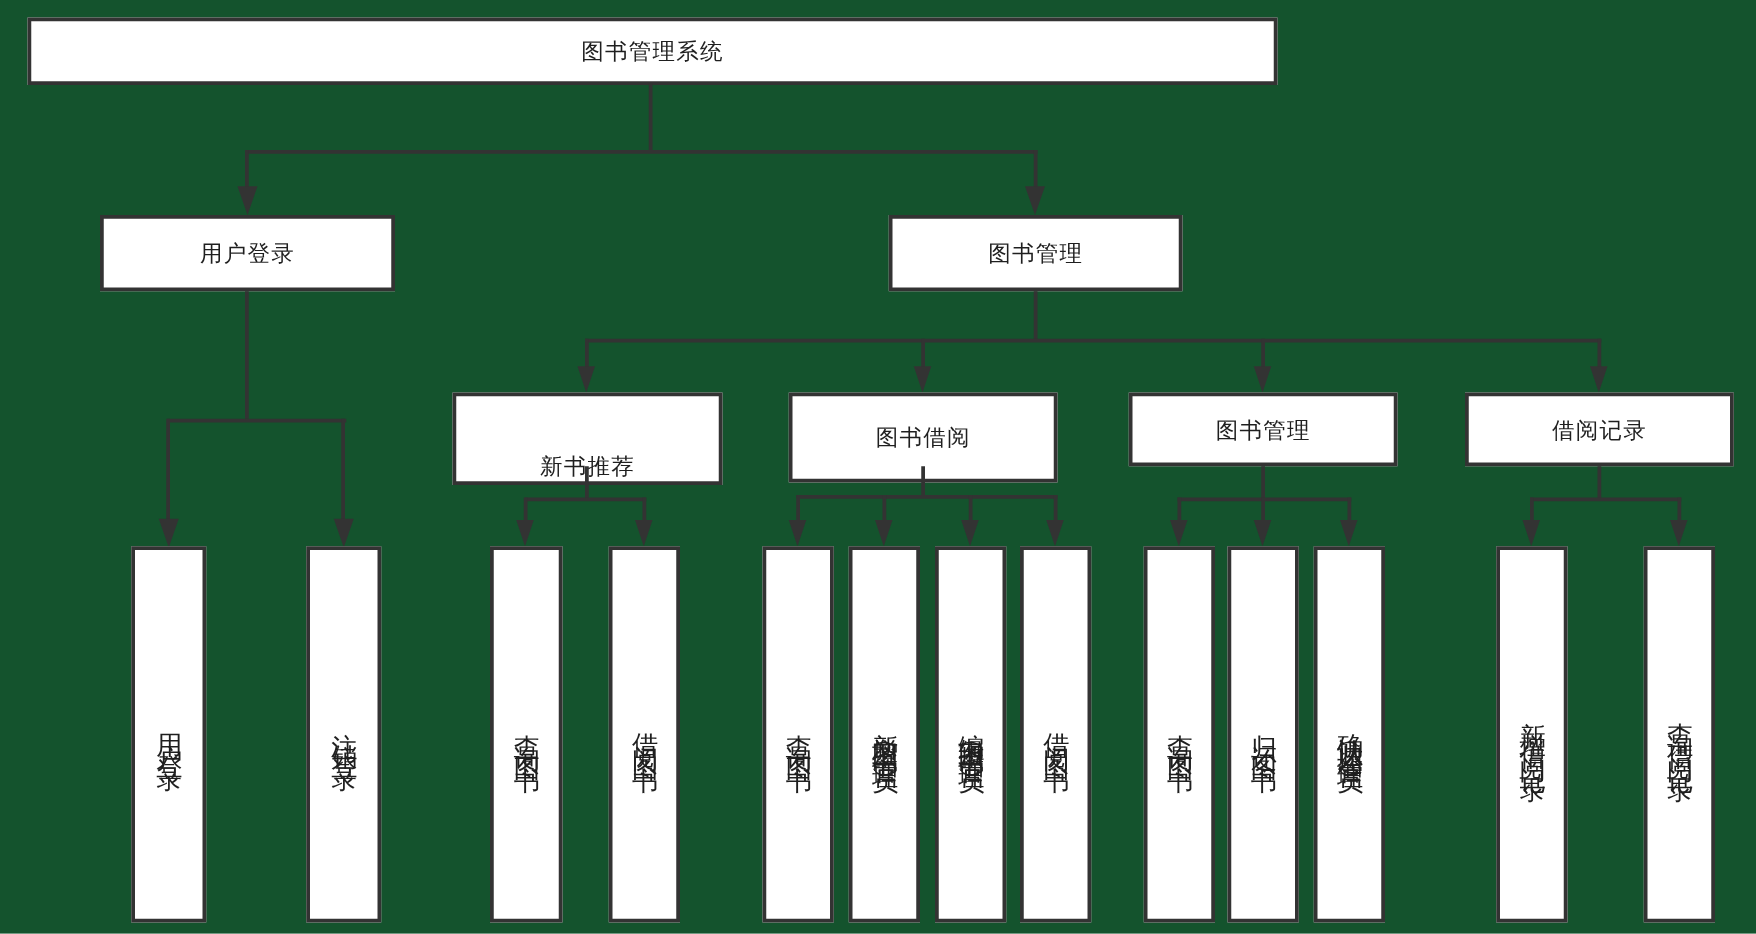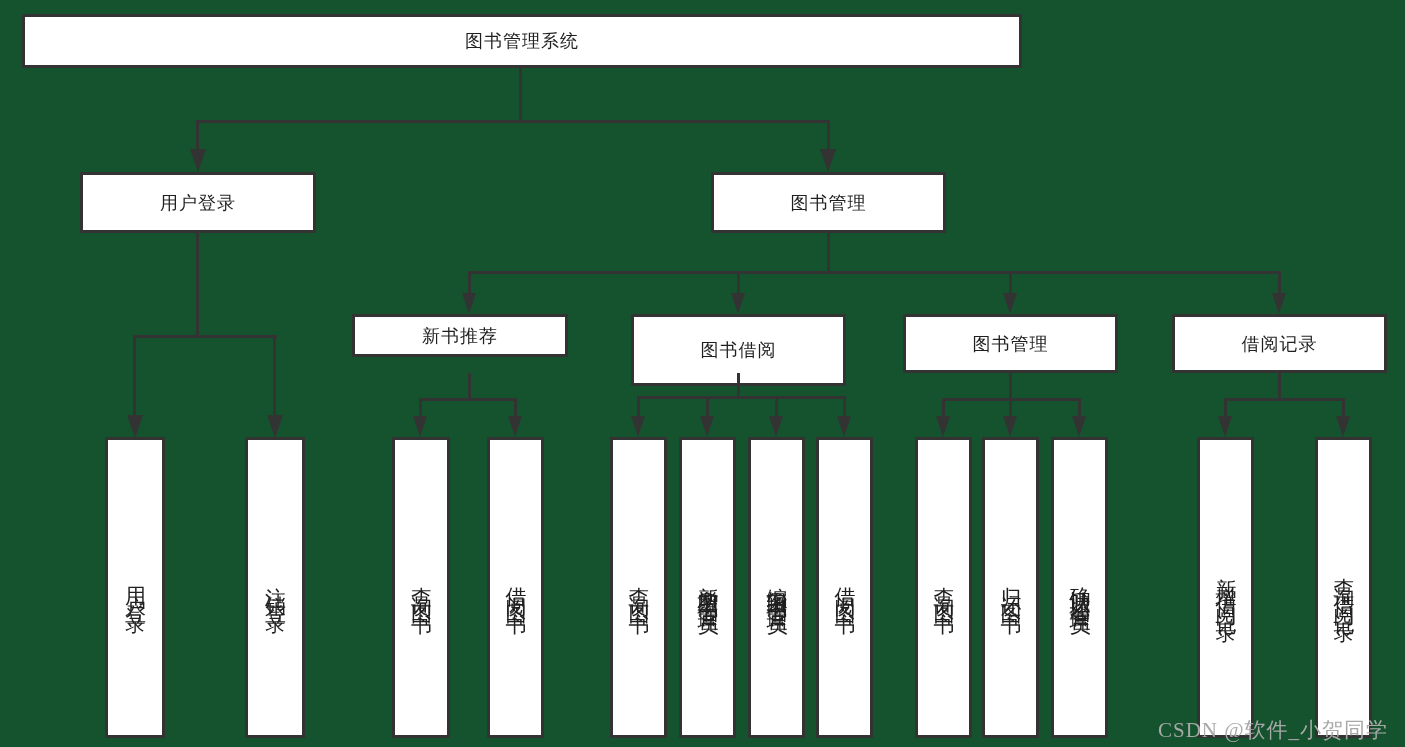--- a/index.html
+++ b/index.html
@@ -70,21 +70,21 @@
   <div class="line" style="left:468px;top:271px;width:813px;height:3px;"></div>
   <div class="line" style="left:468px;top:271px;width:3px;height:24px;"></div>
   <div class="ah-s" style="left:462px;top:293px;"></div>
   <div class="line" style="left:737px;top:271px;width:3px;height:24px;"></div>
   <div class="ah-s" style="left:731px;top:293px;"></div>
   <div class="line" style="left:1009px;top:271px;width:3px;height:24px;"></div>
   <div class="ah-s" style="left:1003px;top:293px;"></div>
   <div class="line" style="left:1278px;top:271px;width:3px;height:24px;"></div>
   <div class="ah-s" style="left:1272px;top:293px;"></div>
 
-  <div class="box hnode" style="left:352px;top:314px;width:216px;height:43px;">
+  <div class="box hnode" style="left:362px;top:314px;width:216px;height:74px;align-items:flex-end;">
     <span>新书推荐</span>
   </div>
   <div class="box hnode" style="left:631px;top:314px;width:215px;height:72px;">
     <span>图书借阅</span>
   </div>
   <div class="box hnode" style="left:903px;top:314px;width:215px;height:59px;">
     <span>图书管理</span>
   </div>
   <div class="box hnode" style="left:1172px;top:314px;width:215px;height:59px;">
     <span>借阅记录</span>
@@ -161,15 +161,14 @@
     <span class="vtext tight">确认归还（管理员）</span>
   </div>
 
   <div class="box vnode" style="left:1197px;top:437px;width:57px;height:301px;">
     <span class="vtext">新增借阅记录</span>
   </div>
   <div class="box vnode" style="left:1315px;top:437px;width:57px;height:301px;">
     <span class="vtext">查询借阅记录</span>
   </div>
 
-  <div class="watermark">CSDN @软件_小贺同学</div>
 
 </div>
 
 </body></html>

